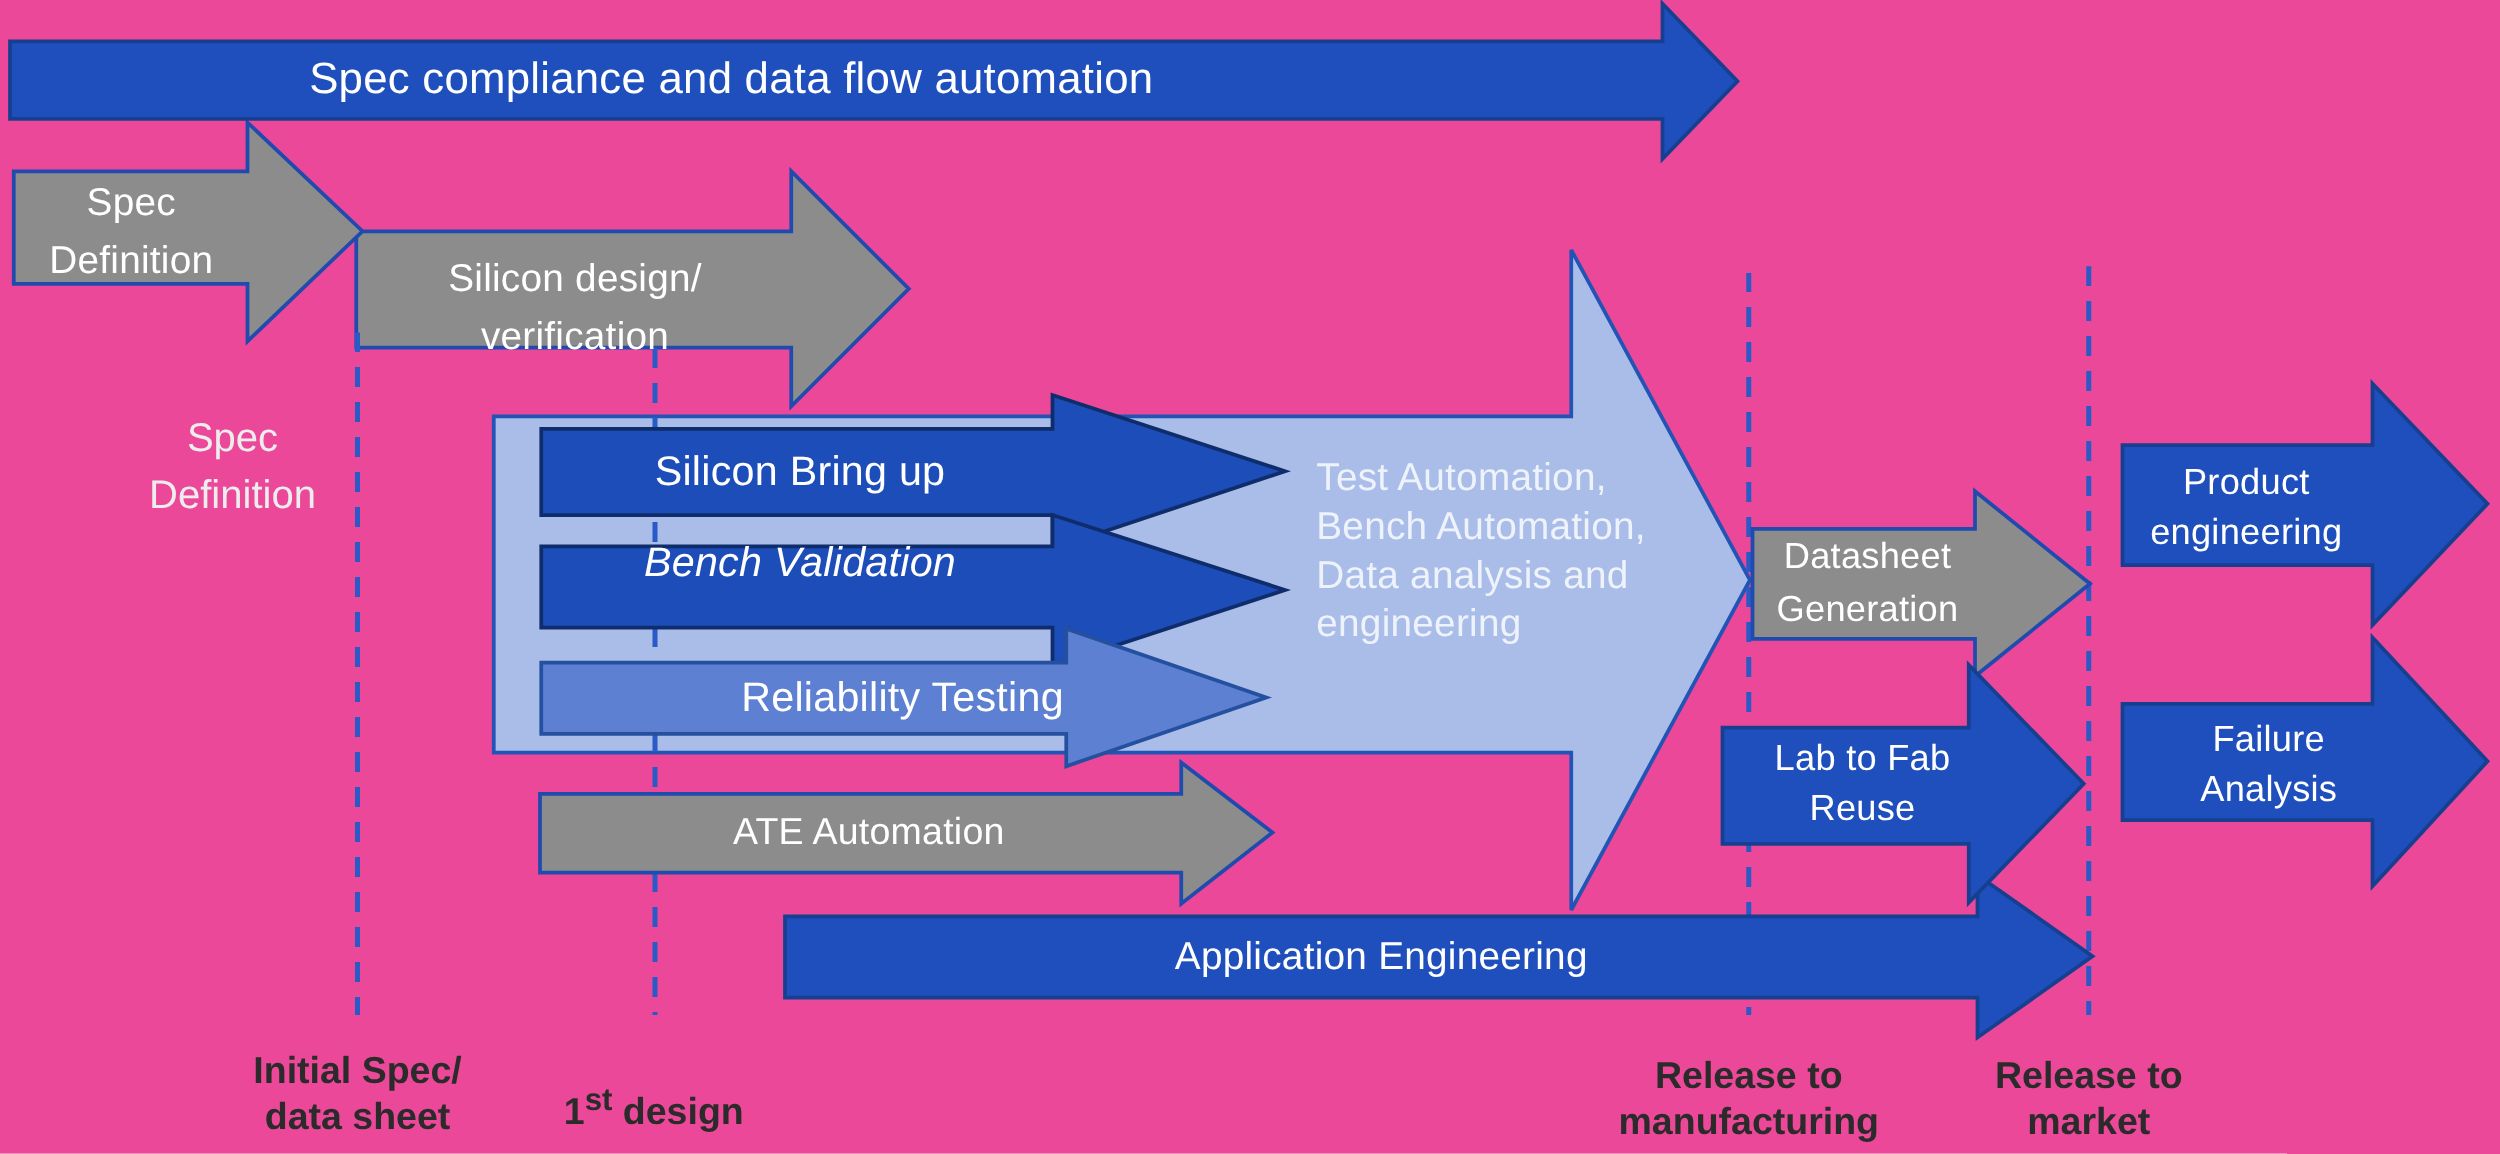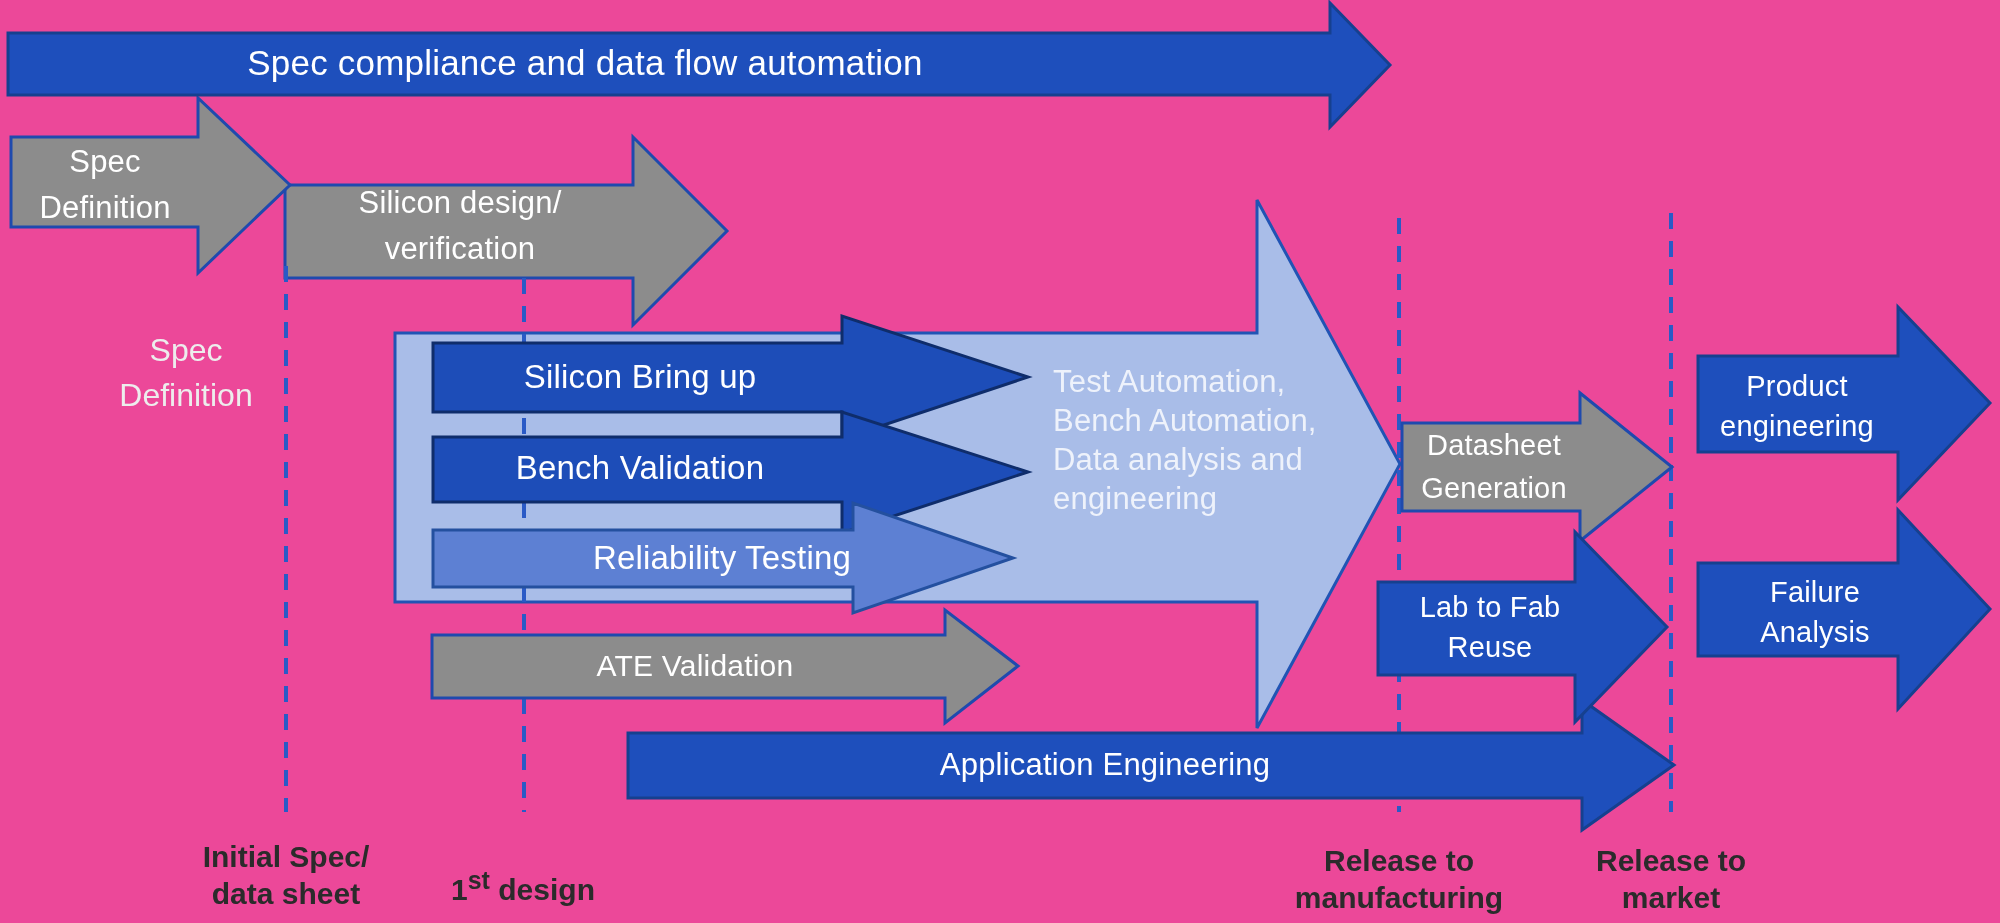--- a/index.html
+++ b/index.html
@@ -106,30 +106,30 @@
 
   <svg class="arrow fill-royal" style="left:1698px;top:510px;" width="292" height="199">
     <polygon points="0,53 200,53 200,0 292,99 200,199 200,146 0,146"></polygon>
   </svg>
 
   <div class="lbl lbl-banner" style="left:585px;top:44px;">Spec compliance and data flow automation</div>
 
   <div class="lbl lbl-std" style="left:105px;top:139px;">Spec
 Definition</div>
 
-  <div class="lbl lbl-std" style="left:460px;top:180px;">Silicon design/
+  <div class="lbl lbl-std" style="left:460px;top:200px;">Silicon design/
 verification</div>
 
   <div class="lbl lbl-inner" style="left:640px;top:358px;">Silicon Bring up</div>
 
-  <div class="lbl lbl-inner" style="left:640px;top:449px;">Bench Validation</div>
+  <div class="lbl lbl-inner" style="left:640px;top:431px;font-style:italic;">Bench Validation</div>
 
   <div class="lbl lbl-inner" style="left:722px;top:539px;">Reliability Testing</div>
 
-  <div class="lbl lbl-ate" style="left:695px;top:647px;">ATE Validation</div>
+  <div class="lbl lbl-ate" style="left:695px;top:647px;">ATE Automation</div>
 
   <div class="lbl lbl-app" style="left:1105px;top:746px;">Application Engineering</div>
 
   <div class="lbl lbl-sm" style="left:1494px;top:424px;">Datasheet
 Generation</div>
 
   <div class="lbl lbl-sm2" style="left:1490px;top:587px;">Lab to Fab
 Reuse</div>
 
   <div class="lbl lbl-sm2" style="left:1797px;top:366px;">Product

